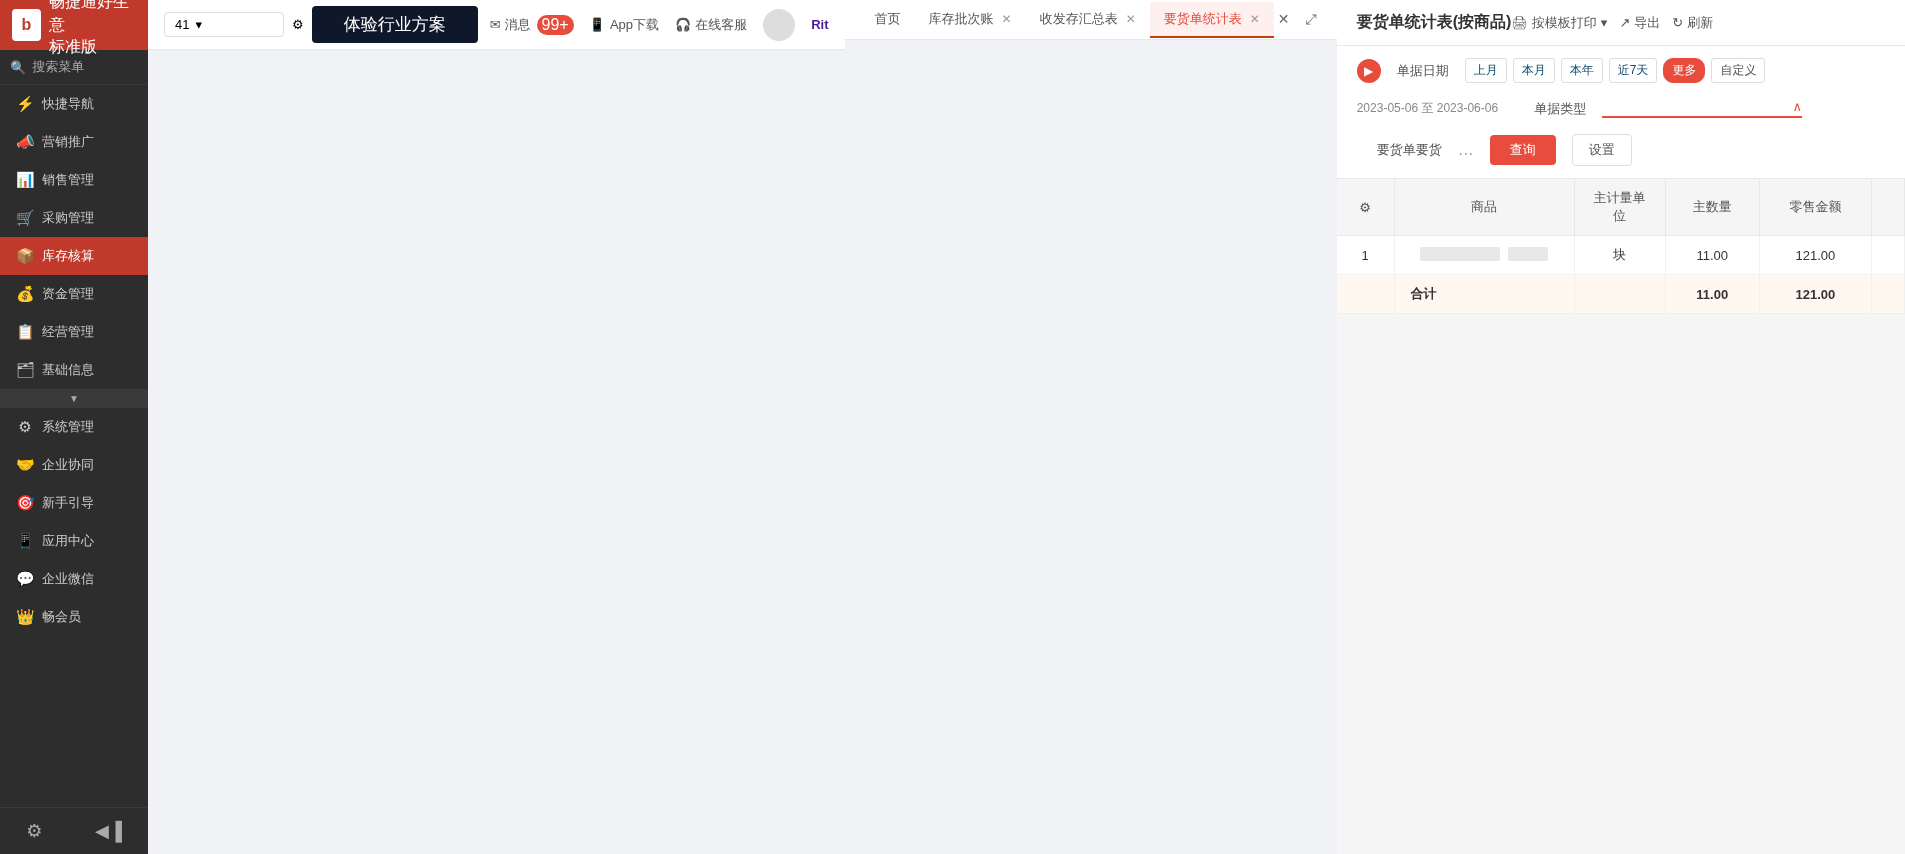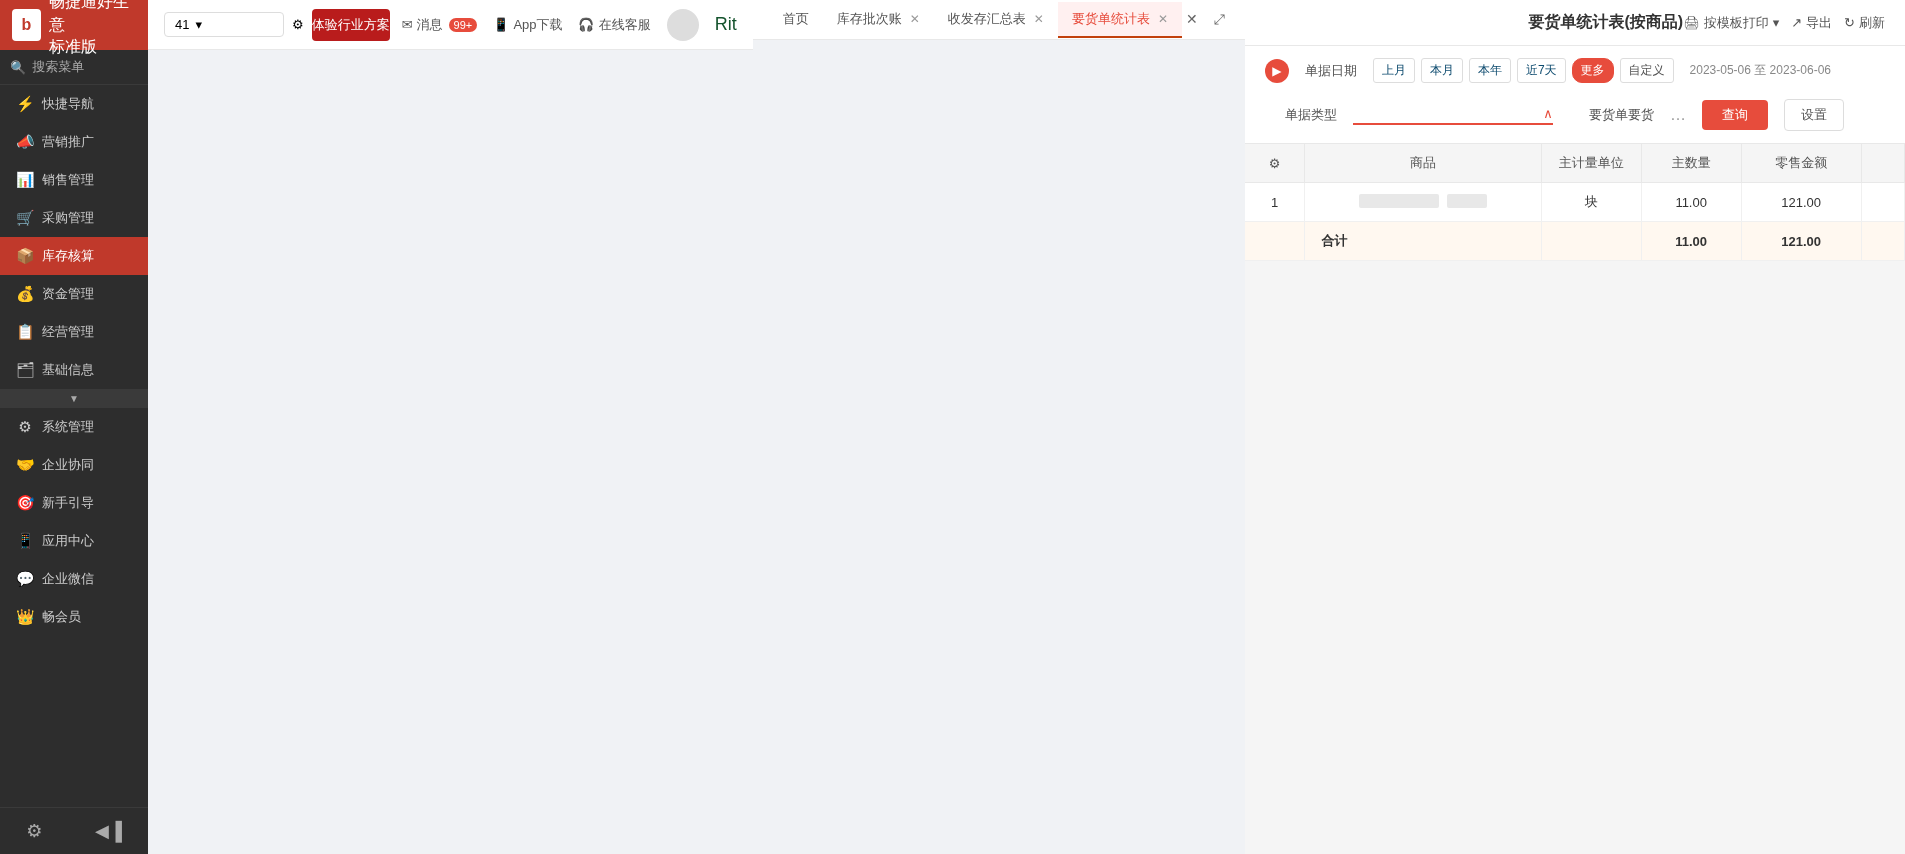--- a/index.html
+++ b/index.html
@@ -111,47 +111,47 @@
       border-radius: 4px;
       padding: 4px 10px;
       display: flex;
       align-items: center;
       gap: 6px;
       cursor: pointer;
       min-width: 120px;
       font-size: 13px;
     }
     .btn-industry {
-      background: #b91c1c;
+      background: #0f172a;
       color: white;
       border: none;
-      padding: 7px 0;
+      padding: 7px 32px;
       border-radius: 4px;
       cursor: pointer;
-      font-size: 13px;
+      font-size: 17px;
     }
     .topbar-right {
       display: flex;
       align-items: center;
       gap: 16px;
     }
     .topbar-icon-btn {
       display: flex;
       align-items: center;
       gap: 4px;
       cursor: pointer;
       font-size: 13px;
       color: #555;
     }
     .badge {
       background: #e74c3c;
       color: white;
       border-radius: 10px;
       padding: 1px 5px;
-      font-size: 11px;
+      font-size: 16px;
       margin-left: 2px;
     }
     .avatar {
       width: 32px;
       height: 32px;
       background: #ddd;
       border-radius: 50%;
     }
 
     
@@ -205,21 +205,21 @@
       background: #f5f5f5;
       position: relative;
     }
 
     
     .page-header {
       background: white;
       padding: 12px 20px;
       display: flex;
       align-items: center;
-      justify-content: flex-end;
+      justify-content: flex-start;
       border-bottom: 1px solid #e8e8e8;
     }
     .page-title {
       font-size: 16px;
       font-weight: bold;
       color: #333;
     }
     .page-actions {
       display: flex;
       align-items: center;
@@ -516,21 +516,21 @@
       </div>
       <div class="topbar-icon-btn">
         <span>📱</span>
         <span>App下载</span>
       </div>
       <div class="topbar-icon-btn">
         <span>🎧</span>
         <span>在线客服</span>
       </div>
       <div class="avatar"></div>
-      <span style="font-size:18px;color:#14532d;">Rit</span>
+      <span style="font-size:13px;color:#4c1d95;font-weight:bold;">Rit</span>
     </div>
   </div>
 
   <div class="tab-bar">
     <div class="tab-item">
       <span>首页</span>
     </div>
     <div class="tab-item">
       <span>库存批次账</span>
       <span class="tab-close">✕</span>

